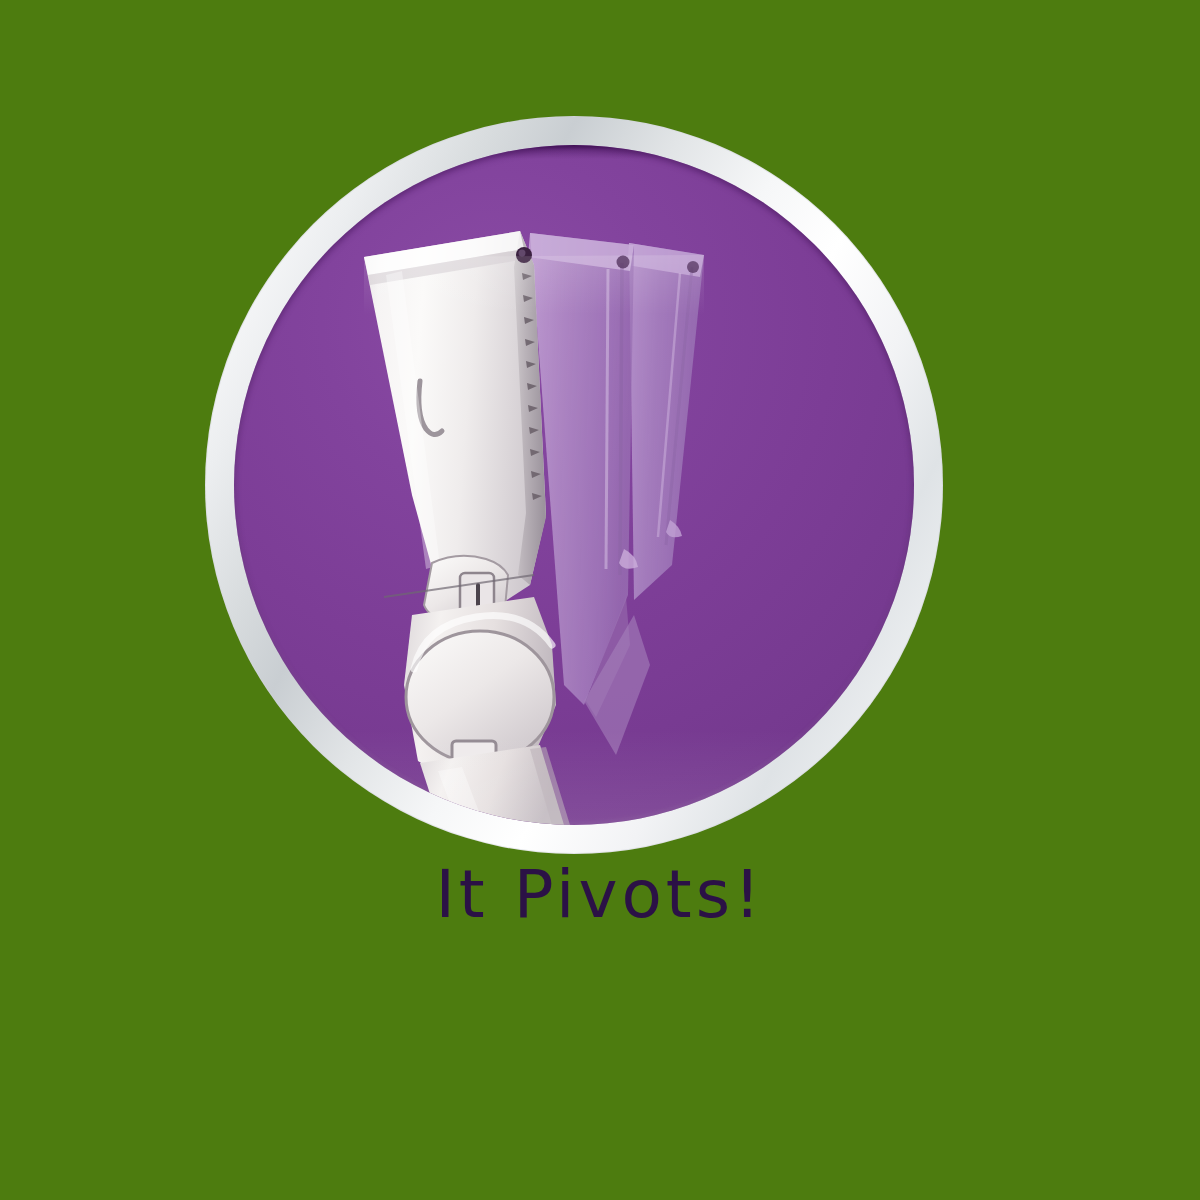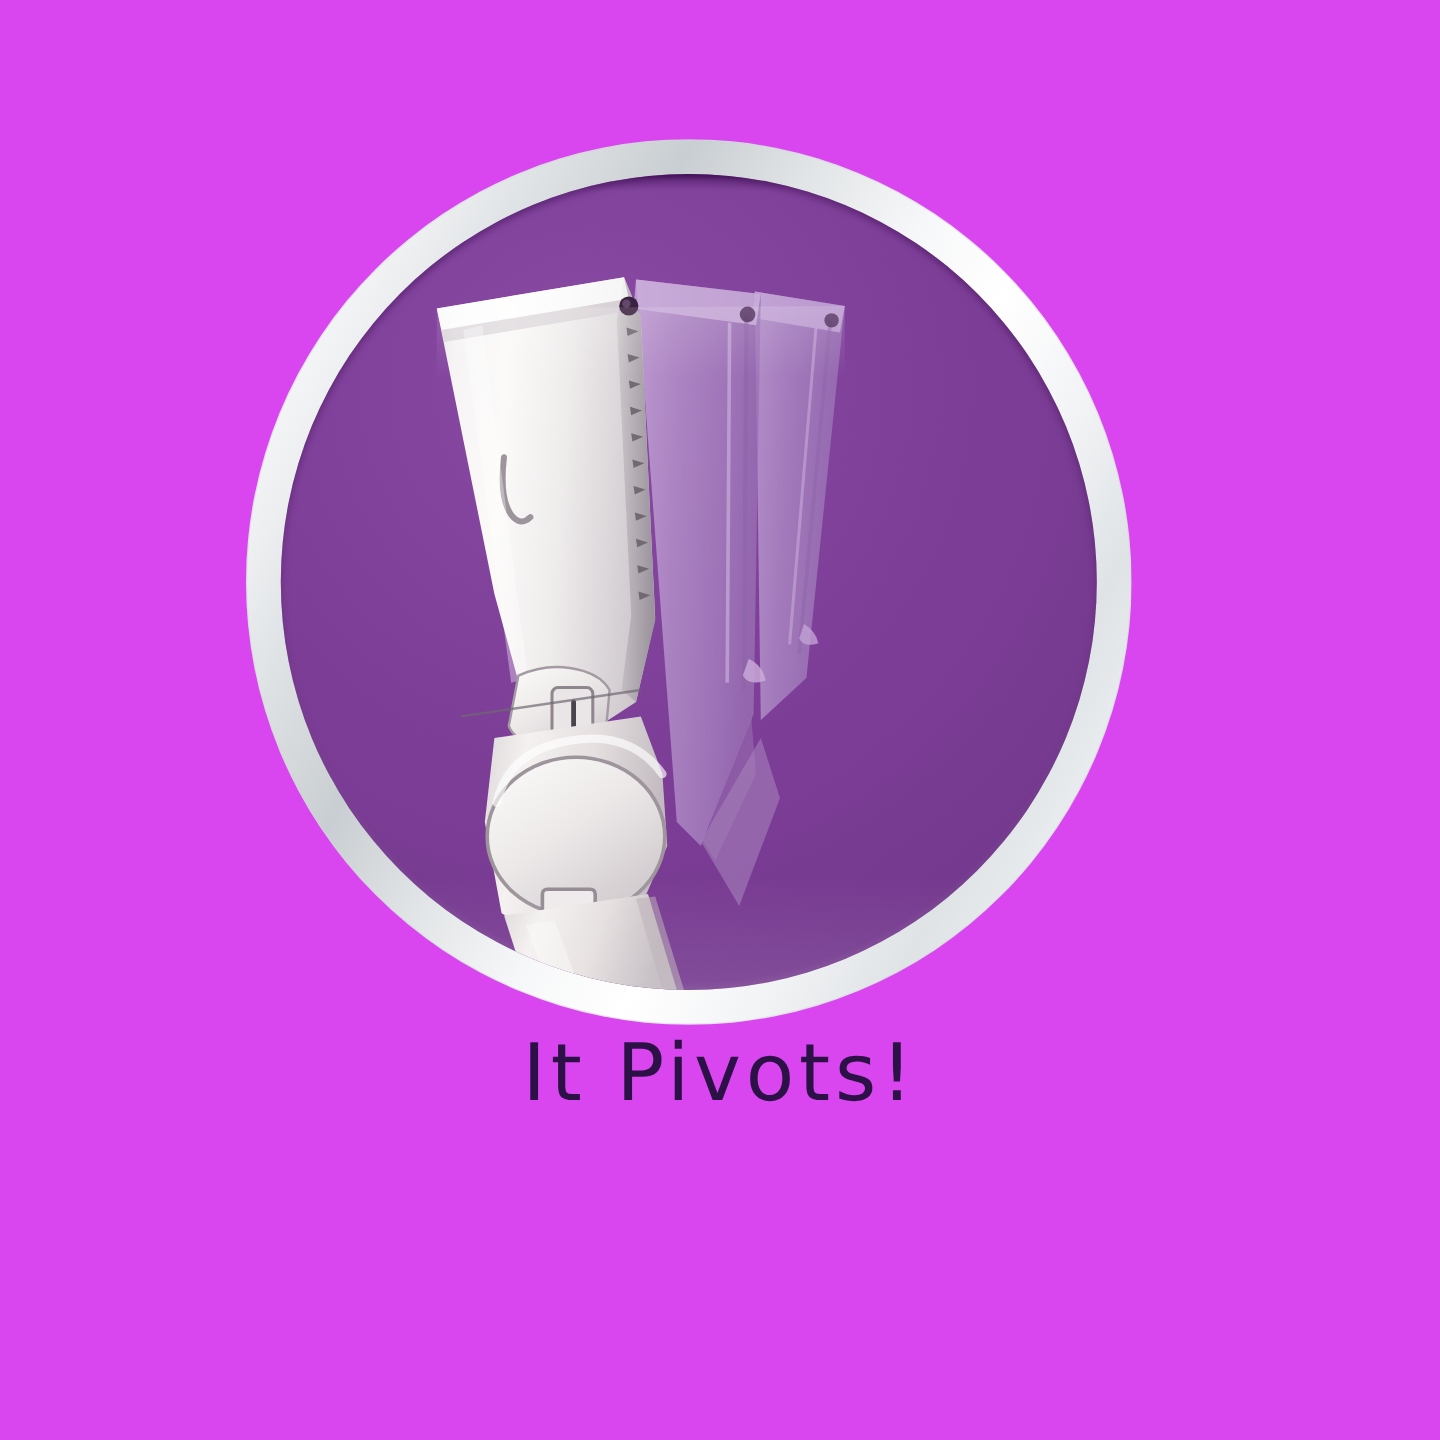--- a/index.html
+++ b/index.html
@@ -12,21 +12,21 @@
     width: 1200px;
     height: 1200px;
     overflow: hidden;
     font-family: "DejaVu Sans", sans-serif;
   }
 
   #stage {
     position: relative;
     width: 1200px;
     height: 1200px;
-    background: #d946ef;
+    background: #4d7c0f;
   }
 
   
   .badge {
     position: absolute;
     left: 205px;
     top: 116px;
     width: 738px;
     height: 738px;
   }

